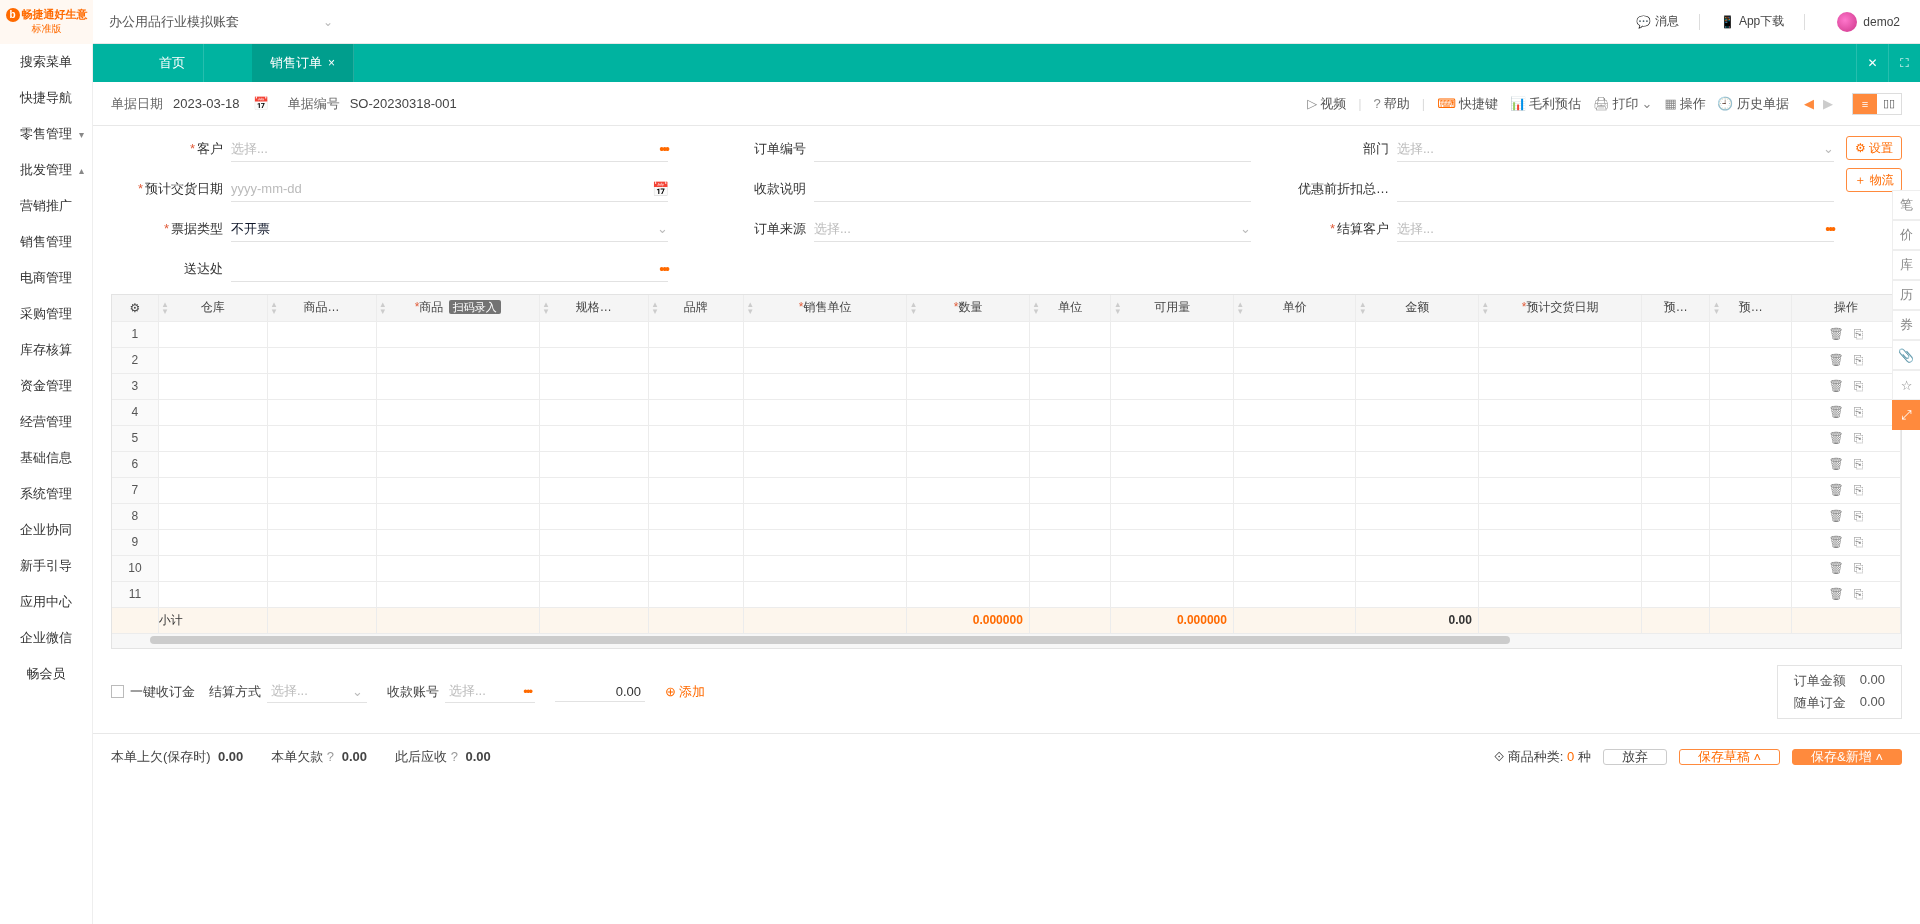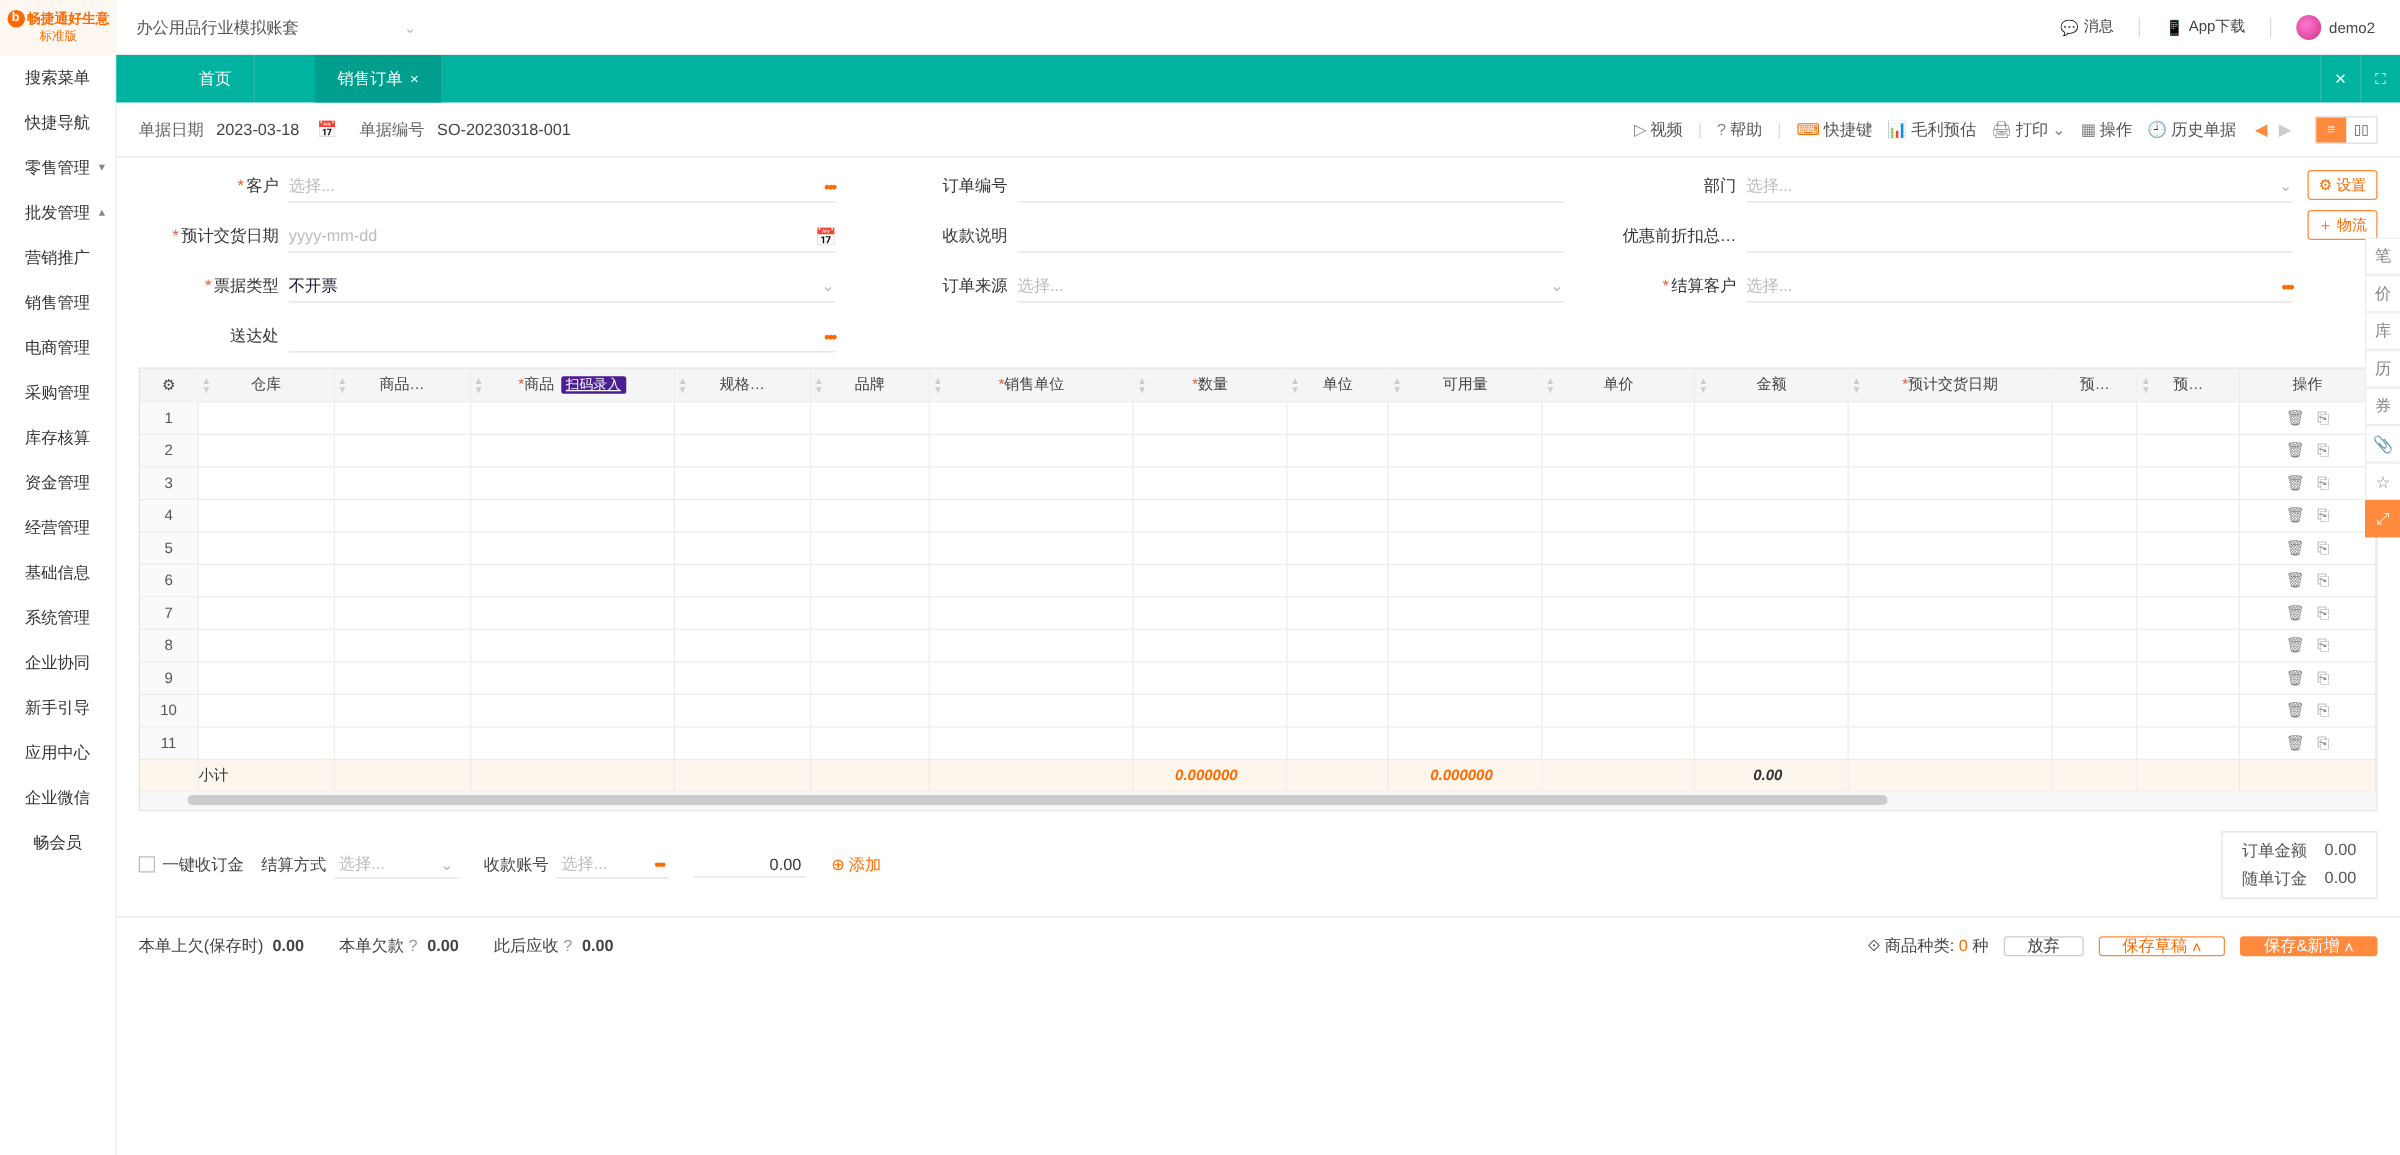--- a/index.html
+++ b/index.html
@@ -66,24 +66,24 @@
 .dtab.active { color:#ff6a00; border-bottom:2px solid #ff6a00; }
 
 
 .table-wrap { margin: 8px 18px 0 18px; border:1px solid #e3e3e3; position:relative; }
 .grid { width:100%; border-collapse:collapse; table-layout:fixed; }
 .grid th, .grid td { border-right:1px solid #ececec; border-bottom:1px solid #ececec; height:26px; font-size:12px; overflow:hidden; white-space:nowrap; text-overflow:ellipsis; }
 .grid th { background:#f5f5f5; color:#444; font-weight:normal; position:relative; }
 .grid th .sort { color:#ccc; font-size:9px; position:absolute; left:4px; top:50%; transform:translateY(-50%); line-height:7px;}
 .grid th .req { color:#e05c3a; }
 .grid td.rowno { text-align:center; color:#555; background:#fafafa; }
-.grid td.num { text-align:center; padding-right:6px;font-style:italic; }
+.grid td.num { text-align:right; padding-right:6px; }
 .actcell { display:flex; align-items:center; justify-content:center; gap:10px; color:#888; }
 .actcell span { cursor:pointer; }
-.scan-badge { background:#4c1d95; color:#fff; font-size:11px; padding:1px 4px; border-radius:2px; margin-left:2px;text-decoration:underline;}
+.scan-badge { background:#737373; color:#fff; font-size:11px; padding:1px 4px; border-radius:2px; margin-left:2px;}
 .subtotal td { background:#fdf6ed; color:#333; }
 .subtotal .orange { color:#ff6a00; font-weight:bold; }
 .hscroll { height:14px; background:#f7f7f7; position:relative; }
 .hscroll .thumb { position:absolute; left:38px; width:76%; top:2px; height:8px; background:#ccc; border-radius:4px; }
 
 
 .pay-row { margin: 16px 18px 0 18px; display:flex; align-items:center; font-size:13px; color:#444; }
 .chk { width:13px; height:13px; border:1px solid #bbb; margin-right:6px; display:inline-block; }
 .pay-row .fld { display:flex; align-items:center; margin-right:20px; }
 .pay-row .ctrl { border-bottom:1px solid #e2e2e2; min-width:90px; color:#bbb; padding:2px 4px; display:flex; align-items:center;}
@@ -124,21 +124,21 @@
     <div style="display:flex;align-items:center;gap:4px;">
         <span>💬</span>
         <span>消息</span>
       </div>
     <div class="sep"></div>
     <div style="display:flex;align-items:center;gap:4px;">
         <span>📱</span>
         <span>App下载</span>
       </div>
     <div class="sep"></div>
-    <div style="display:flex;align-items:center;gap:6px;">
+    <div style="display:flex;align-items:center;gap:6px;margin-left:12px;">
         <span class="avatar"></span>
         <span>demo2</span>
       </div>
   </div>
 </div>
 
 <div class="layout">
 
   <div class="sidebar">
     <div class="sidebar-item smenu">搜索菜单</div>

